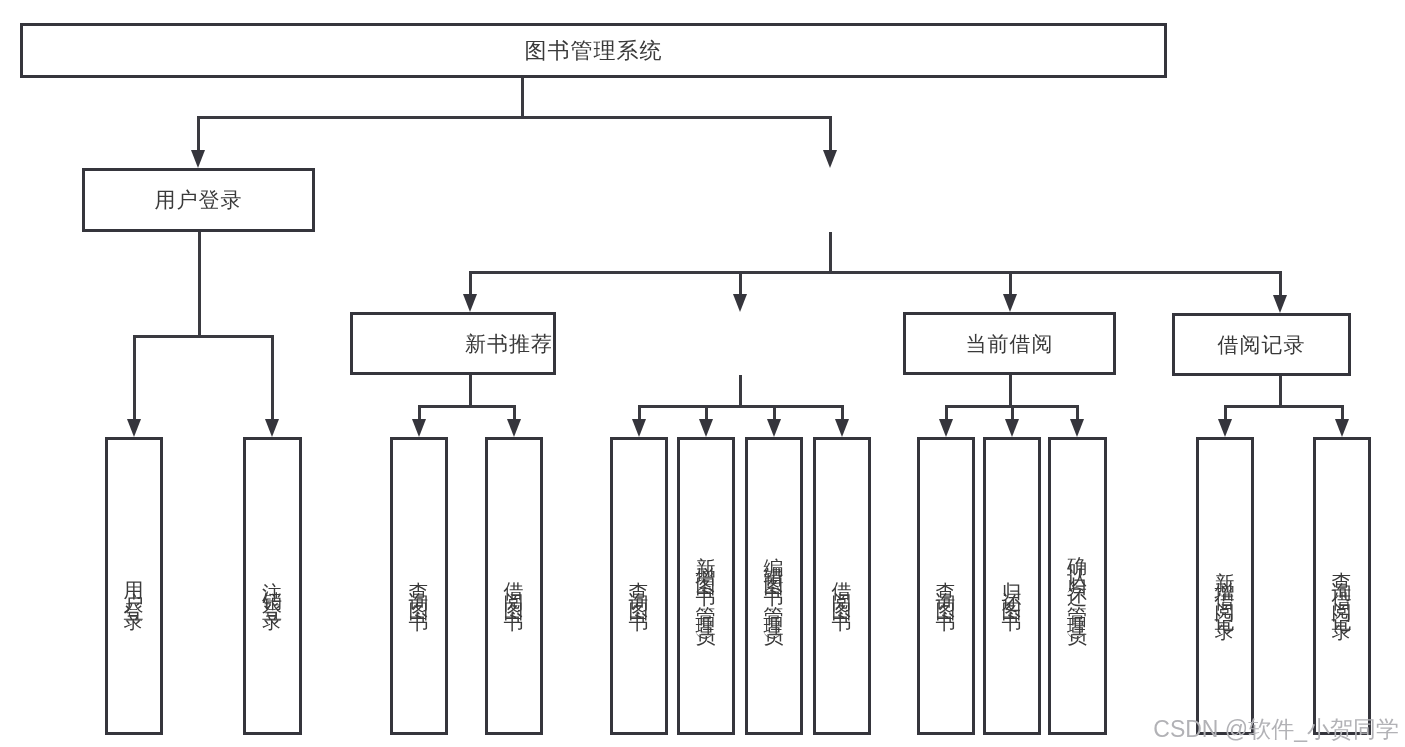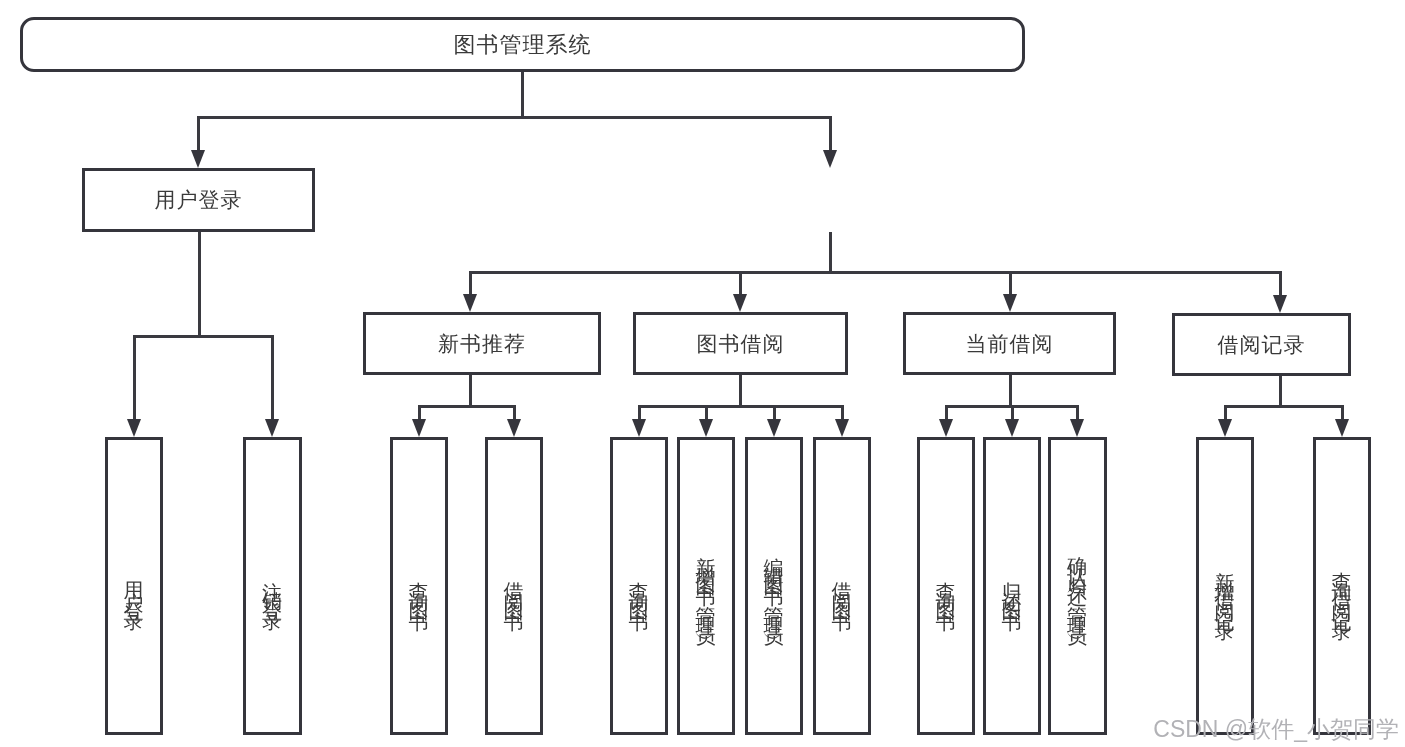--- a/index.html
+++ b/index.html
@@ -61,31 +61,28 @@
     color: #b2b2b6;
     z-index: 5;
     white-space: nowrap;
   }
 </style>
 </head>
 <body>
 
 <div class="canvas">
   <div class="watermark">CSDN @软件_小贺同学</div>
-<div class="node lv1" style="left: 20px; top: 17px; width: 1005px; height: 55px; border-radius: 14px;">
+<div class="node lv1" style="left: 20px; top: 23px; width: 1147px; height: 55px;">
       <span>图书管理系统</span>
     </div>
     <div class="node lv2" style="left: 82px; top: 168px; width: 233px; height: 64px;">
       <span>用户登录</span>
     </div>
-    <div class="node lv3" style="left: 363px; top: 312px; width: 238px; height: 63px;">
+    <div class="node lv3" style="left: 350px; top: 312px; width: 206px; height: 63px; justify-content: flex-end;">
       <span>新书推荐</span>
-    </div>
-    <div class="node lv3" style="left: 633px; top: 312px; width: 215px; height: 63px;">
-      <span>图书借阅</span>
     </div>
     <div class="node lv3" style="left: 903px; top: 312px; width: 213px; height: 63px;">
       <span>当前借阅</span>
     </div>
     <div class="node lv3" style="left: 1172px; top: 313px; width: 179px; height: 63px;">
       <span>借阅记录</span>
     </div>
     <div class="node vertical" style="left: 105px; top: 437px; width: 58px; height: 298px;">
       <span>用户登录</span>
     </div>

